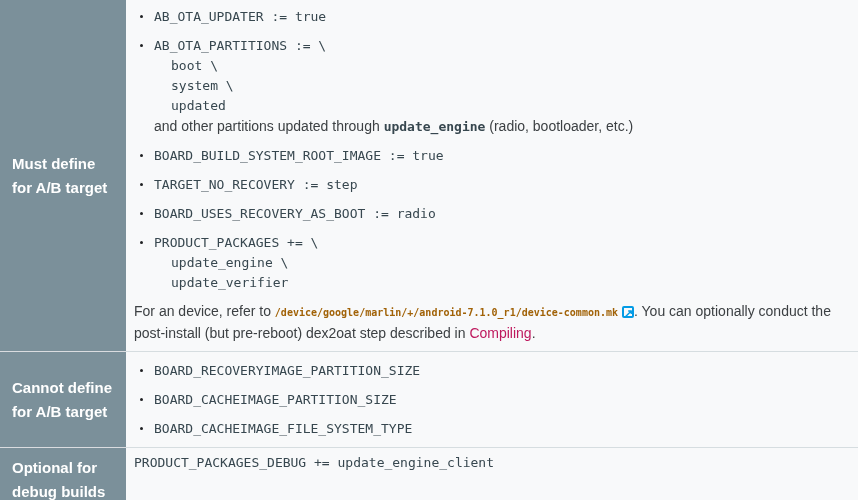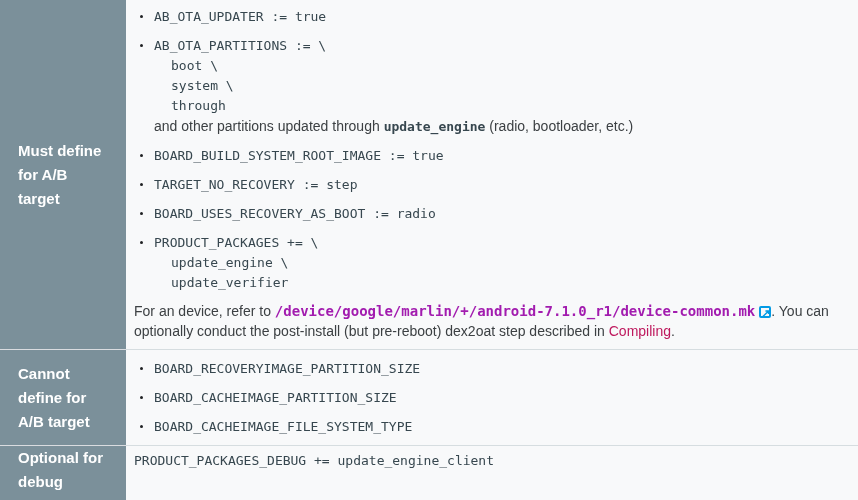--- a/index.html
+++ b/index.html
@@ -7,40 +7,40 @@
       width: 858px; height: 500px; overflow: hidden;
       background: #f8f9fa;
       font-family: "Liberation Sans", sans-serif;
       font-size: 14px; color: #202124;
     }
     table { border-collapse: collapse; width: 858px; }
     th {
       width: 126px; background: #7b909a; color: #fff;
       text-align: left; vertical-align: middle;
       font-weight: bold; font-size: 15px; line-height: 24px;
-      padding: 0 18px; box-sizing: border-box;
+      padding: 0 12px; box-sizing: border-box;
       border-bottom: 1px solid #dadce0;
     }
     td {
       background: #f8f9fa; vertical-align: top;
       padding: 0 8px; border-bottom: 1px solid #d6dde0;
     }
     tr:last-child th, tr:last-child td { border-bottom: none; }
     ul { list-style: none; margin: 0; padding: 0; }
     li { position: relative; padding-left: 20px; margin-bottom: 8px; line-height: 20px; }
     li::before {
       content: ""; position: absolute; left: 6px; top: 9px;
       width: 3px; height: 3px; border-radius: 50%; background: #202124;
     }
     .code { font-family: "DejaVu Sans Mono", monospace; font-size: 13px; color: #37474f; }
     .sub { display: block; padding-left: 17px; }
     .note { font-size: 14px; color: #3c4043; }
     .bold-code { font-family: "DejaVu Sans Mono", monospace; font-size: 13px; font-weight: bold; color: #37474f; text-align: right; }
     a { color: #1a73e8; text-decoration: none; }
-    a.codelink { font-family: "DejaVu Sans Mono", monospace; font-size: 14px; font-weight: bold; color: #a21caf; }
+    a.codelink { font-family: "DejaVu Sans Mono", monospace; font-size: 10px; font-weight: bold; color: #a16207; }
     a.plain { color: #be185d; }
     .ext { display: inline-block; width: 12px; height: 12px; border: 2px solid #039be5; border-radius: 2px; position: relative; vertical-align: -2px; margin-left: 4px; box-sizing: border-box; }
     .ext::after { content: "↗"; position: absolute; left: 0; top: -5px; font-size: 11px; color: #039be5; font-weight: bold; }
     .para { line-height: 20px; margin: 4px 0 8px 0; }
     .row1 td { padding-top: 6px; margin-top: 28px; }
     .row2 td { padding-top: 8px; margin-left: 12px; }
     .row3 td { padding-top: 6px; height: 58px; }
   </style>
 </head>
 <body>
@@ -51,21 +51,21 @@
     <th>Must define for A/B target</th>
     <td>
       <ul>
         <li>
           <span class="code">AB_OTA_UPDATER := true</span>
         </li>
         <li>
           <span class="code">AB_OTA_PARTITIONS := \</span>
           <span class="code sub">boot \</span>
           <span class="code sub">system \</span>
-          <span class="code sub">through</span>
+          <span class="code sub">updated</span>
           <span class="note"><span>and other partitions updated through </span><span class="bold-code">update_engine</span><span> (radio, bootloader, etc.)</span></span>
         </li>
         <li>
           <span class="code">BOARD_BUILD_SYSTEM_ROOT_IMAGE := true</span>
         </li>
         <li>
           <span class="code">TARGET_NO_RECOVERY := step</span>
         </li>
         <li>
           <span class="code">BOARD_USES_RECOVERY_AS_BOOT := radio</span>

